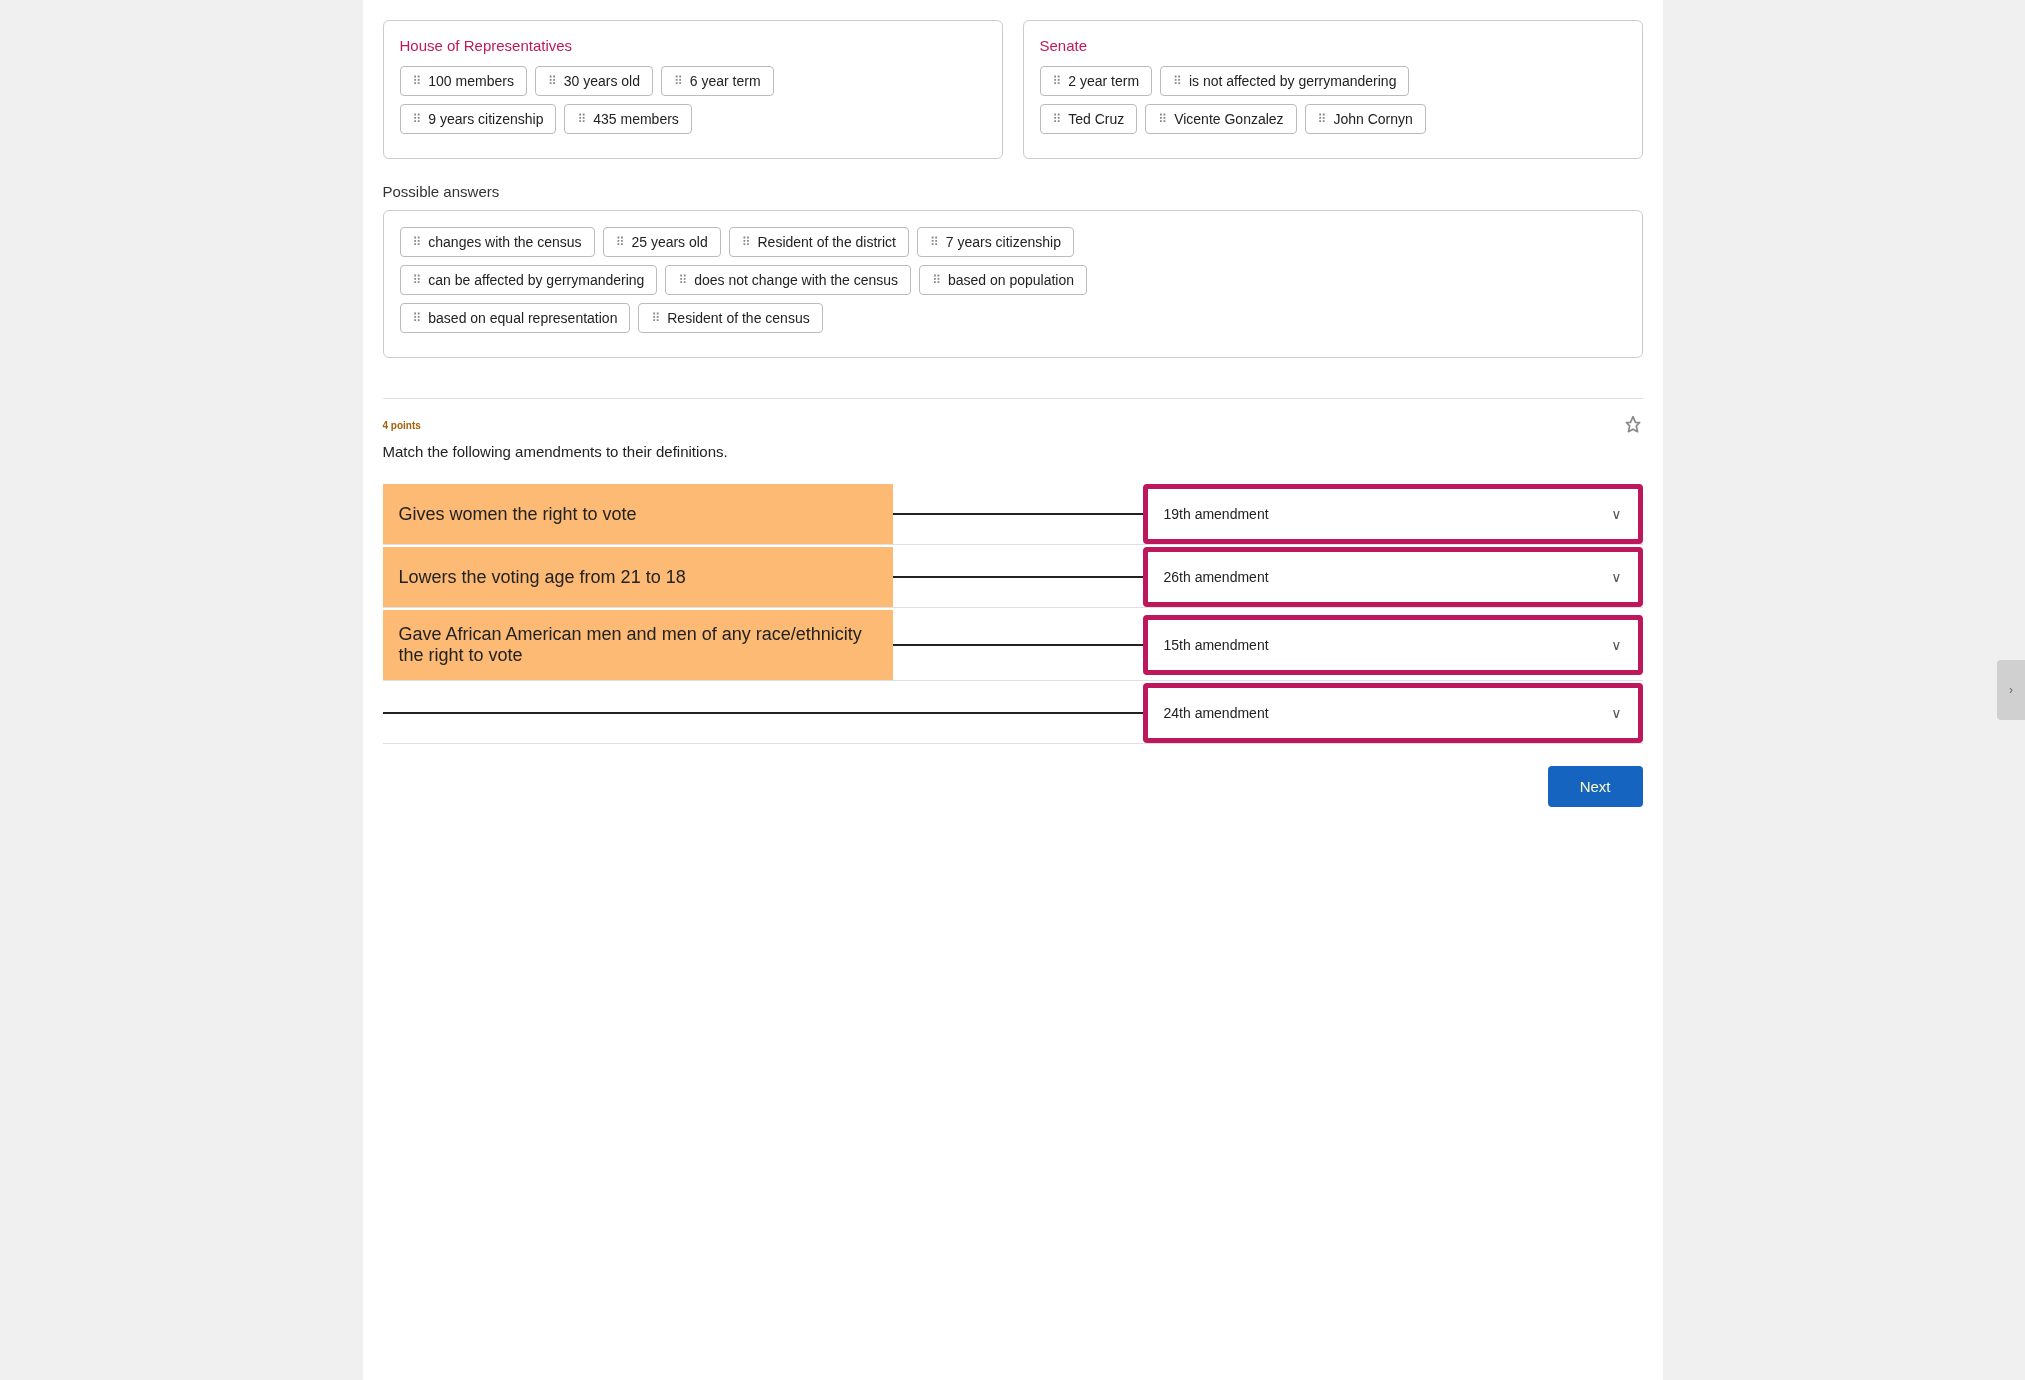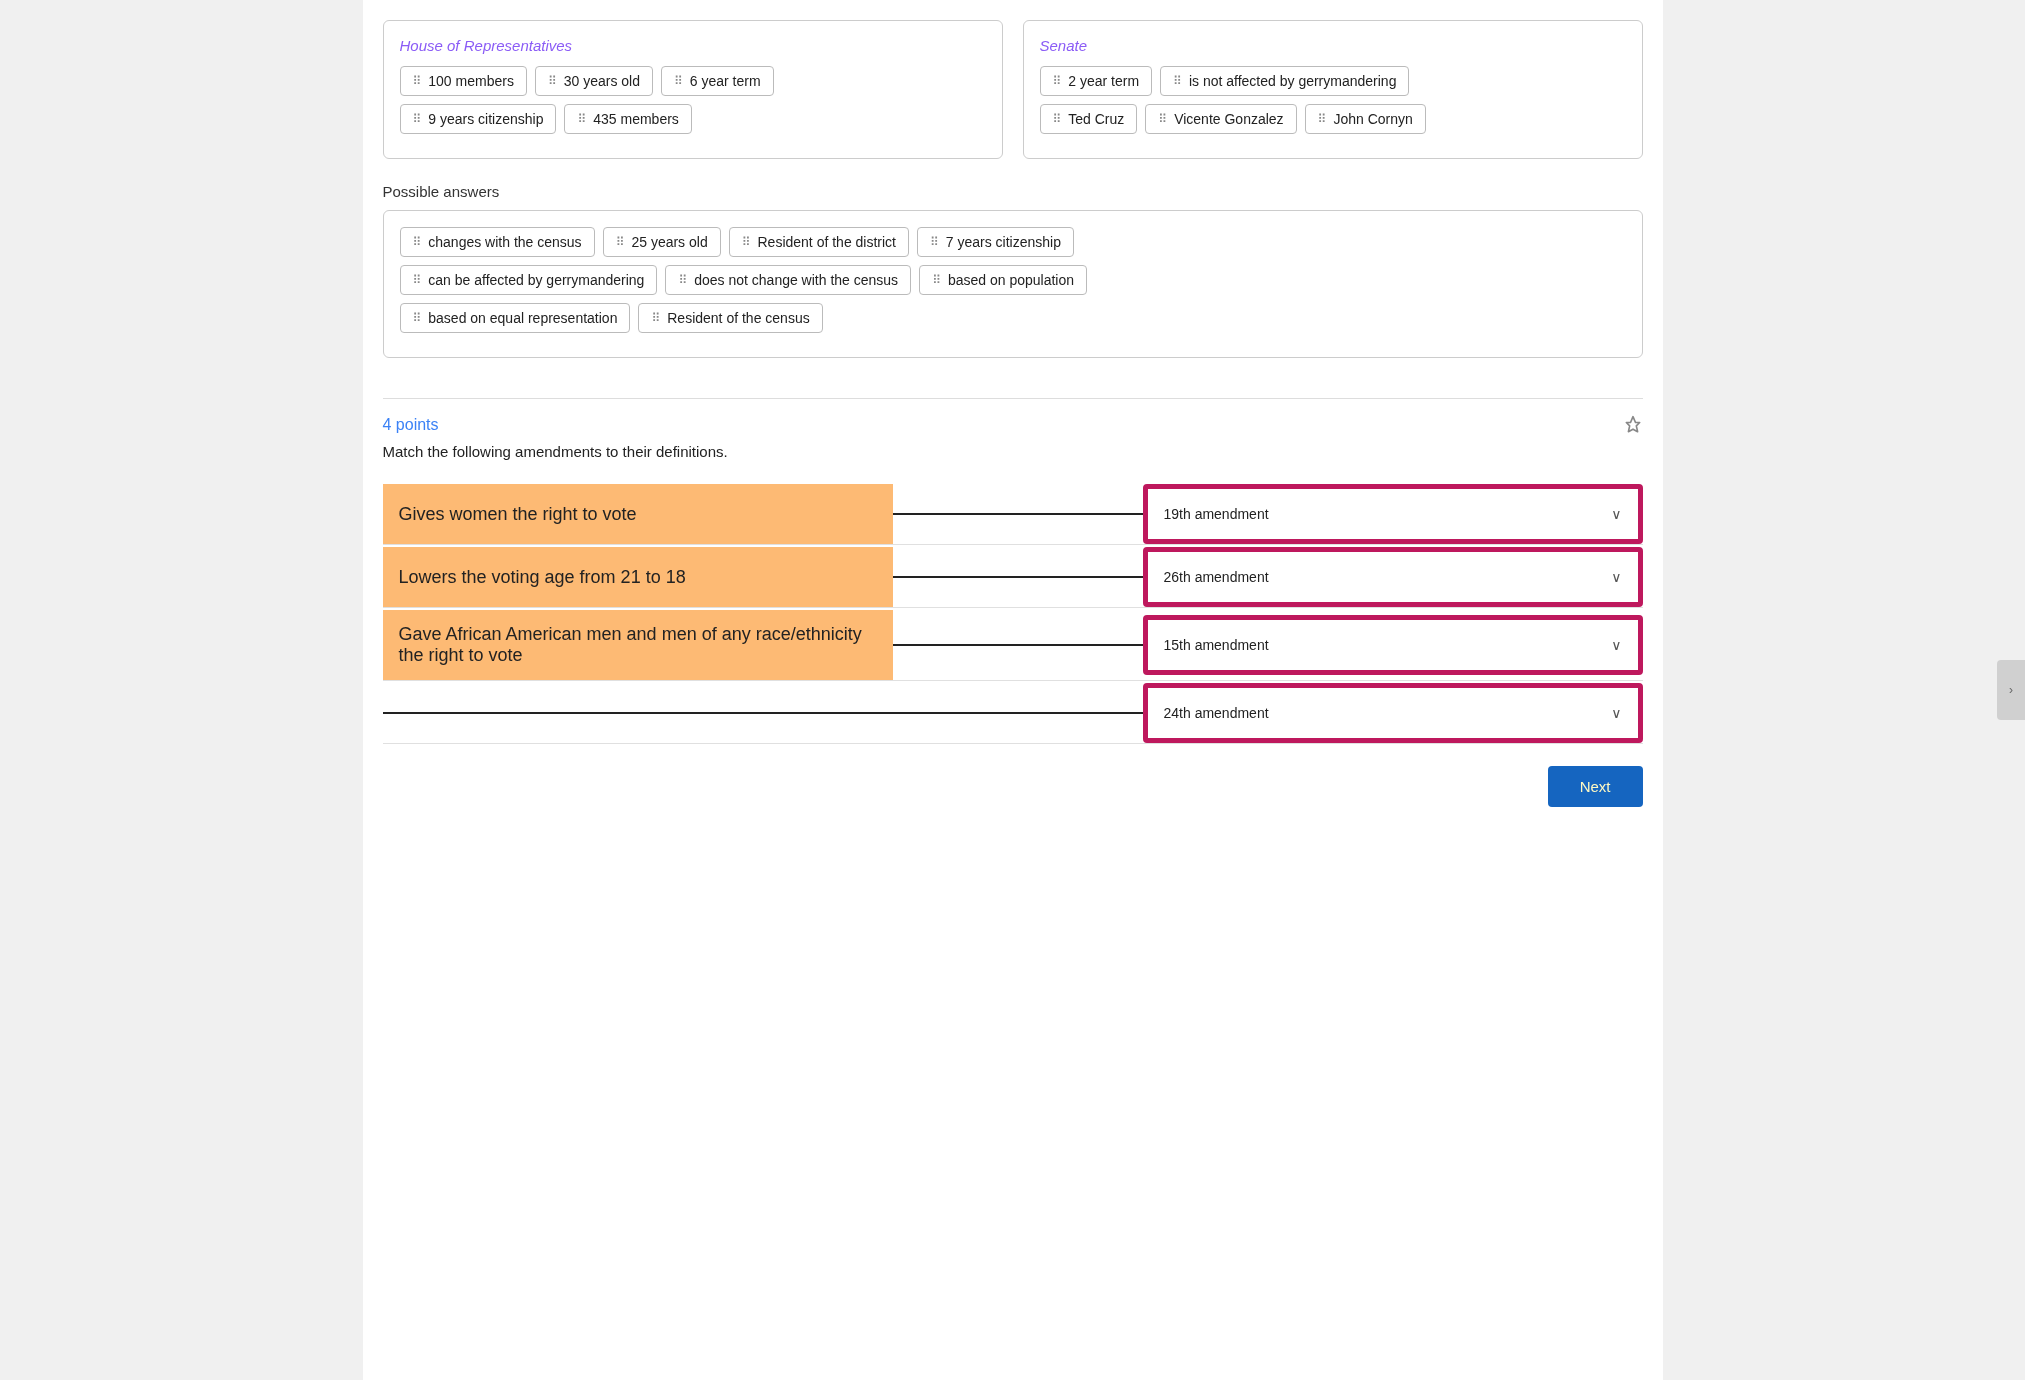--- a/index.html
+++ b/index.html
@@ -28,23 +28,22 @@
       flex: 1;
       border: 1px solid #ccc;
       border-radius: 6px;
       padding: 16px;
       background: #fff;
       min-height: 120px;
     }
     .drop-zone-title {
       font-size: 15px;
       font-weight: normal;
-      color: #8b5cf6;
+      color: #be185d;
       margin-bottom: 12px;
-      font-style: italic;
     }
     .chip-row {
       display: flex;
       flex-wrap: wrap;
       gap: 8px;
       margin-bottom: 8px;
     }
     .chip {
       display: flex;
       align-items: center;
@@ -87,22 +86,23 @@
     }
 
     
     .points-row {
       display: flex;
       align-items: center;
       justify-content: space-between;
       margin-bottom: 8px;
     }
     .points-label {
-      font-size: 16px;
-      color: #3b82f6;
+      font-size: 10px;
+      color: #a16207;
+      font-weight: bold;
     }
     .pin-icon {
       width: 20px;
       height: 20px;
       cursor: pointer;
     }
     .question-text {
       font-size: 15px;
       color: #222;
       margin-bottom: 24px;

